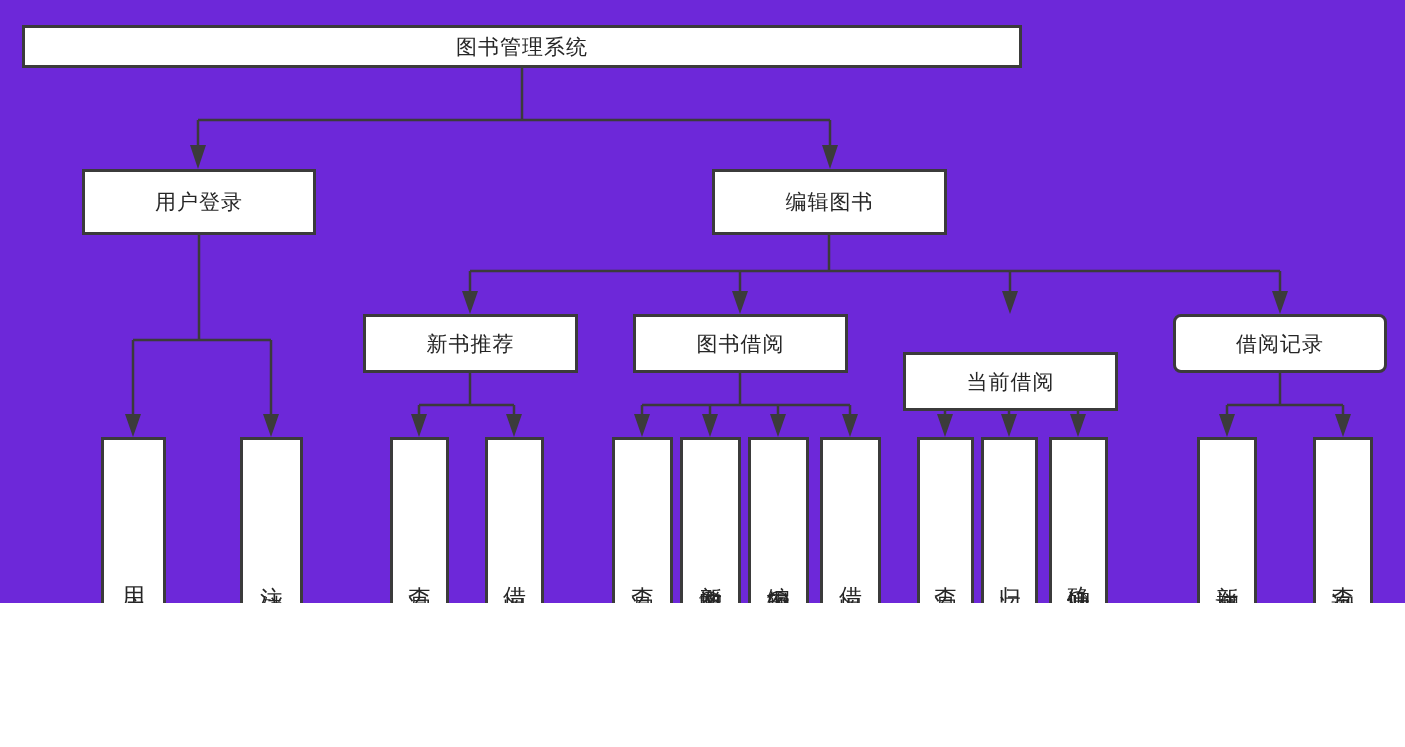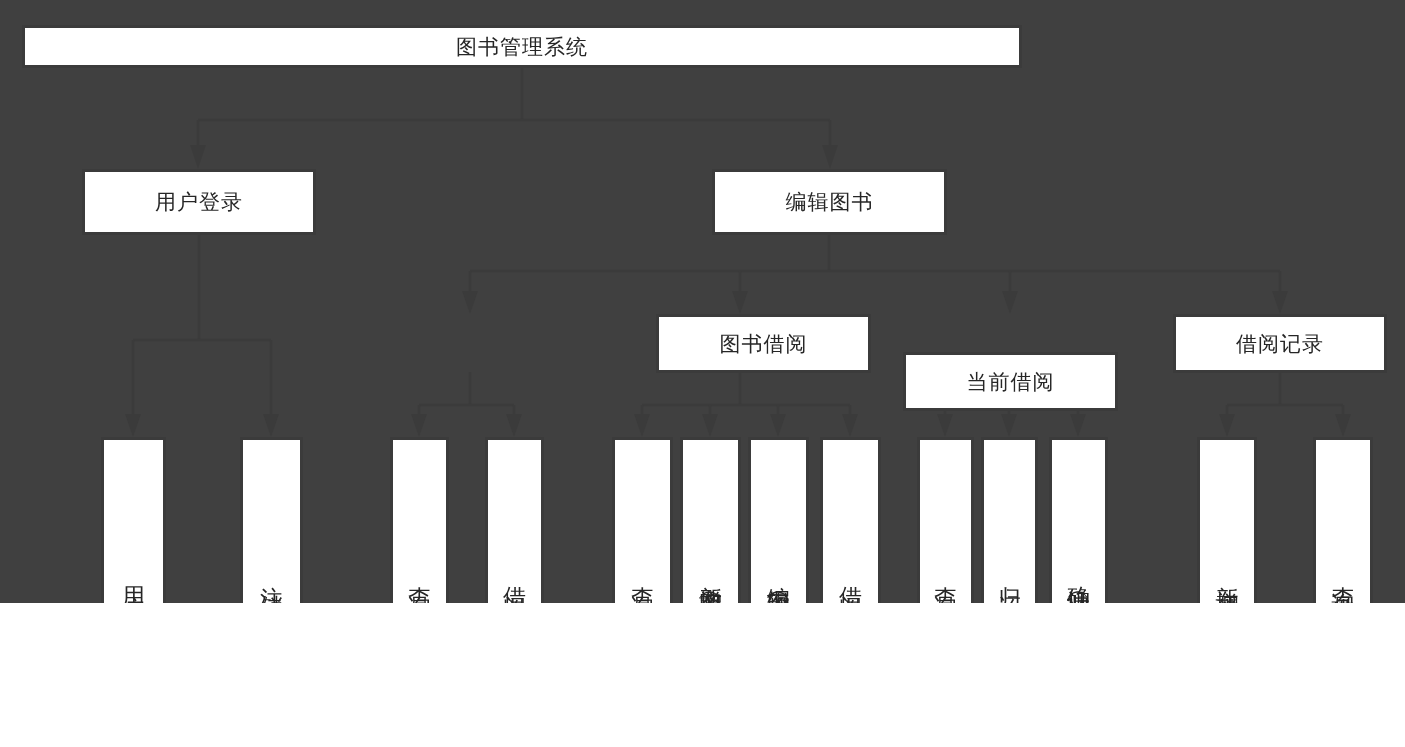--- a/index.html
+++ b/index.html
@@ -5,21 +5,21 @@
   html, body {
     margin: 0;
     padding: 0;
     background: #ffffff;
     font-family: "Liberation Sans", "DejaVu Sans", sans-serif;
   }
   #stage {
     position: relative;
     width: 1405px;
     height: 603px;
-    background: #404040;
+    background: #6d28d9;
     overflow: hidden;
   }
   #connector-layer {
     position: absolute;
     left: 0; top: 0;
     width: 1405px; height: 747px;
     pointer-events: none;
   }
   .box {
     position: absolute;
@@ -132,27 +132,30 @@
     <span class="h-label">图书管理系统</span>
   </div>
 
   <div class="box" style="left:82px; top:169px; width:234px; height:66px;">
     <span class="h-label">用户登录</span>
   </div>
   <div class="box" style="left:712px; top:169px; width:235px; height:66px;">
     <span class="h-label">编辑图书</span>
   </div>
 
-  <div class="box" style="left:656px; top:314px; width:215px; height:59px;font-family:Liberation Serif, serif;">
+  <div class="box" style="left:363px; top:314px; width:215px; height:59px;">
+    <span class="h-label">新书推荐</span>
+  </div>
+  <div class="box" style="left:633px; top:314px; width:215px; height:59px;font-family:Liberation Serif, serif;">
     <span class="h-label">图书借阅</span>
   </div>
   <div class="box" style="left:903px; top:314px; width:215px; height:59px;margin-top:38px;">
     <span class="h-label">当前借阅</span>
   </div>
-  <div class="box" style="left:1173px; top:314px; width:214px; height:59px;">
+  <div class="box" style="left:1173px; top:314px; width:214px; height:59px;border-radius:8px;">
     <span class="h-label">借阅记录</span>
   </div>
 
   <div class="box leaf" style="left:101px; top:437px; width:65px; height:298px;">
     <span class="v-label">用户登录</span>
   </div>
   <div class="box leaf" style="left:240px; top:437px; width:63px; height:298px;">
     <span class="v-label">注销登录</span>
   </div>
 

